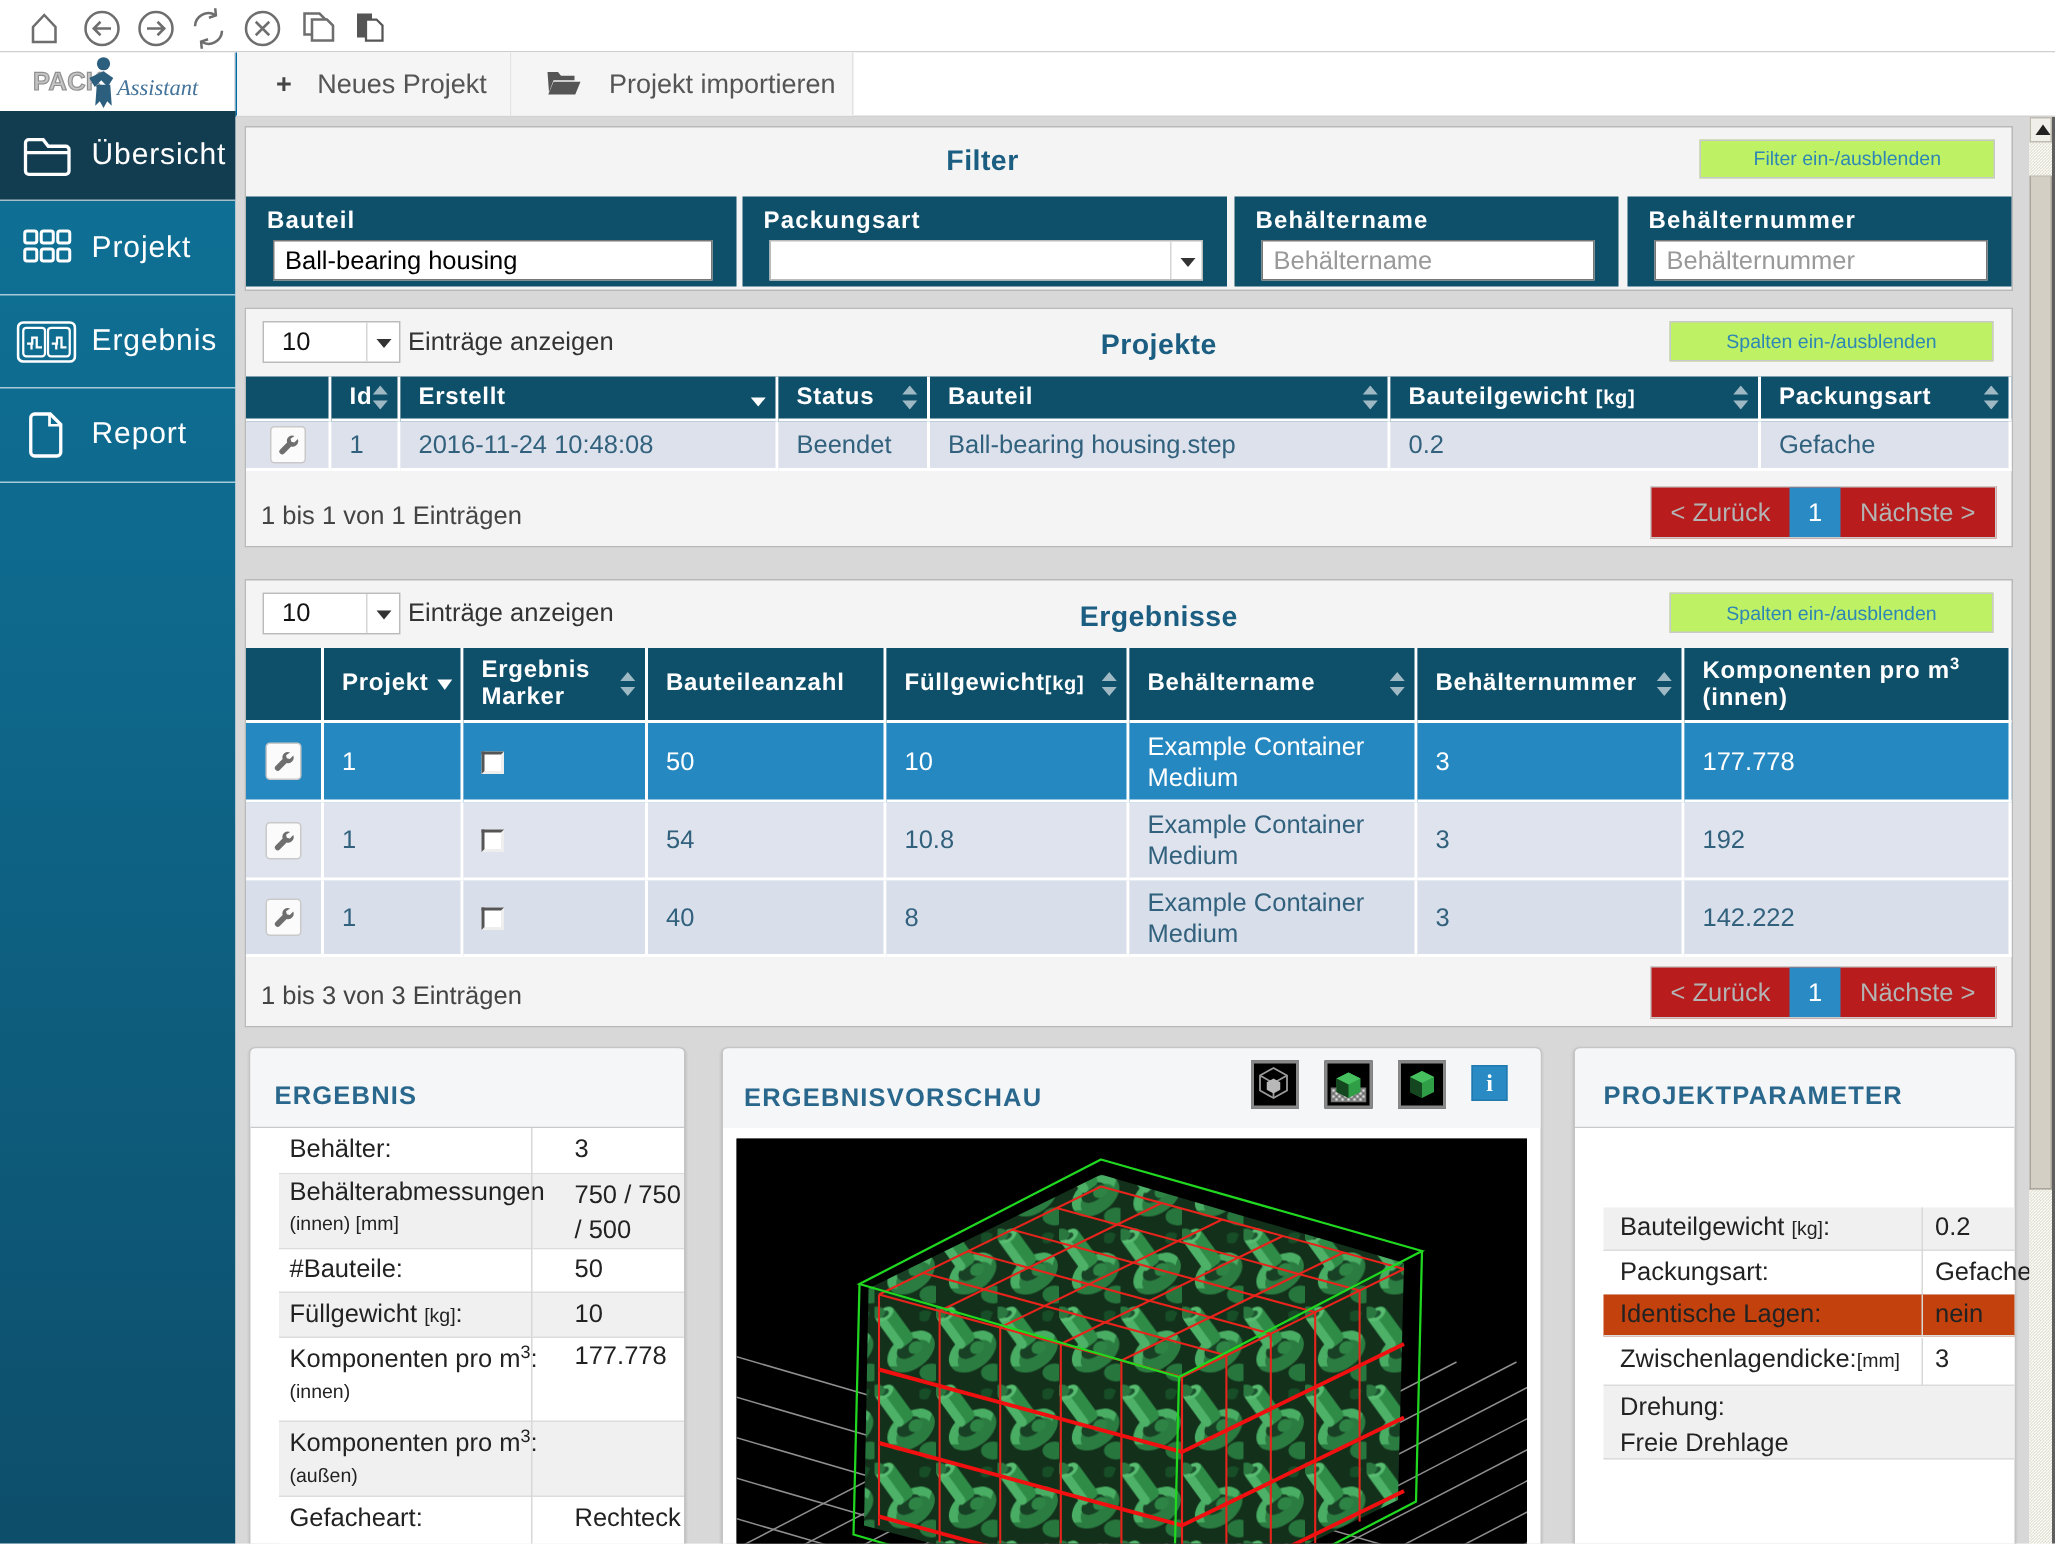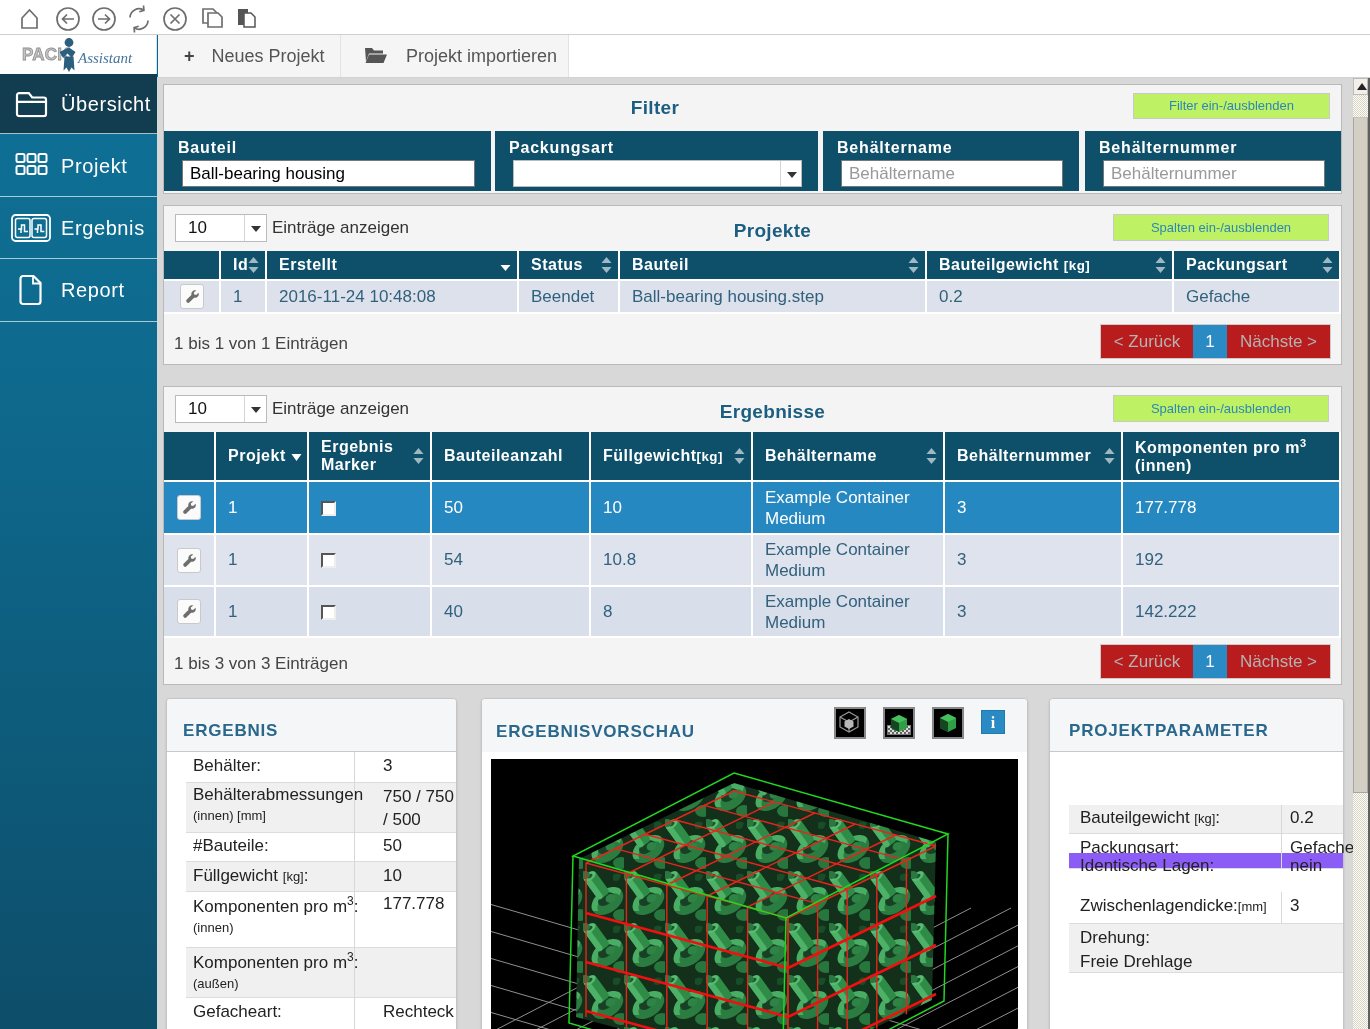--- a/index.html
+++ b/index.html
@@ -514,21 +514,21 @@
     <div class="krow" style="top:106px; height:29px; background:#f0f0f0;text-align:right;">
         <div class="kv" style="left:11px; top:3px;">Bauteilgewicht <small>[kg]</small>:</div>
         <div class="kv" style="left:221px; top:3px;">0.2</div>
         <div class="cdiv"></div>
       </div>
     <div class="krow" style="top:135px; height:30px; background:#fff;">
         <div class="kv" style="left:11px; top:4px;">Packungsart:</div>
         <div class="kv" style="left:221px; top:4px;">Gefache</div>
         <div class="cdiv"></div>
       </div>
-    <div class="krow" style="top:154px; height:16px; background:#8b5cf6;">
+    <div class="krow" style="top:164px; height:28px; background:#c2410c;">
         <div class="kv" style="left:11px; top:3px;">Identische Lagen:</div>
         <div class="kv" style="left:221px; top:3px;">nein</div>
         <div class="cdiv"></div>
       </div>
     <div class="krow" style="top:193px; height:32px; background:#fff;">
         <div class="kv" style="left:11px; top:4px;">Zwischenlagendicke:<small>[mm]</small></div>
         <div class="kv" style="left:221px; top:4px;">3</div>
         <div class="cdiv"></div>
       </div>
     <div class="krow" style="top:225px; height:49px; background:#f0f0f0;">

